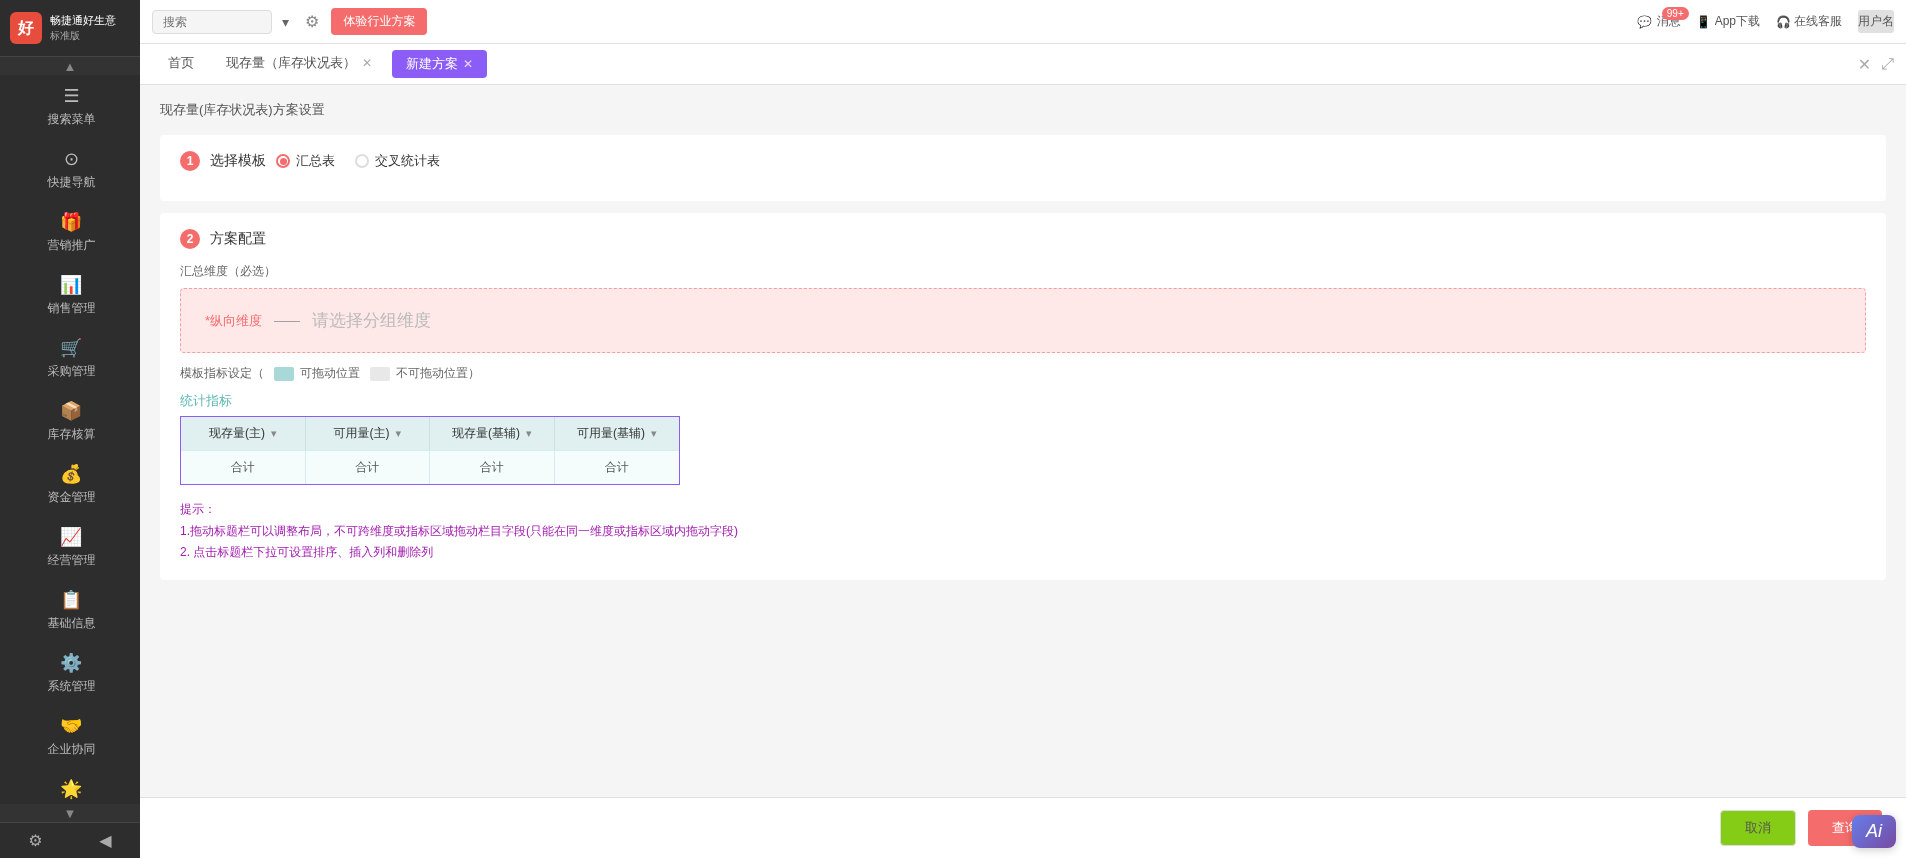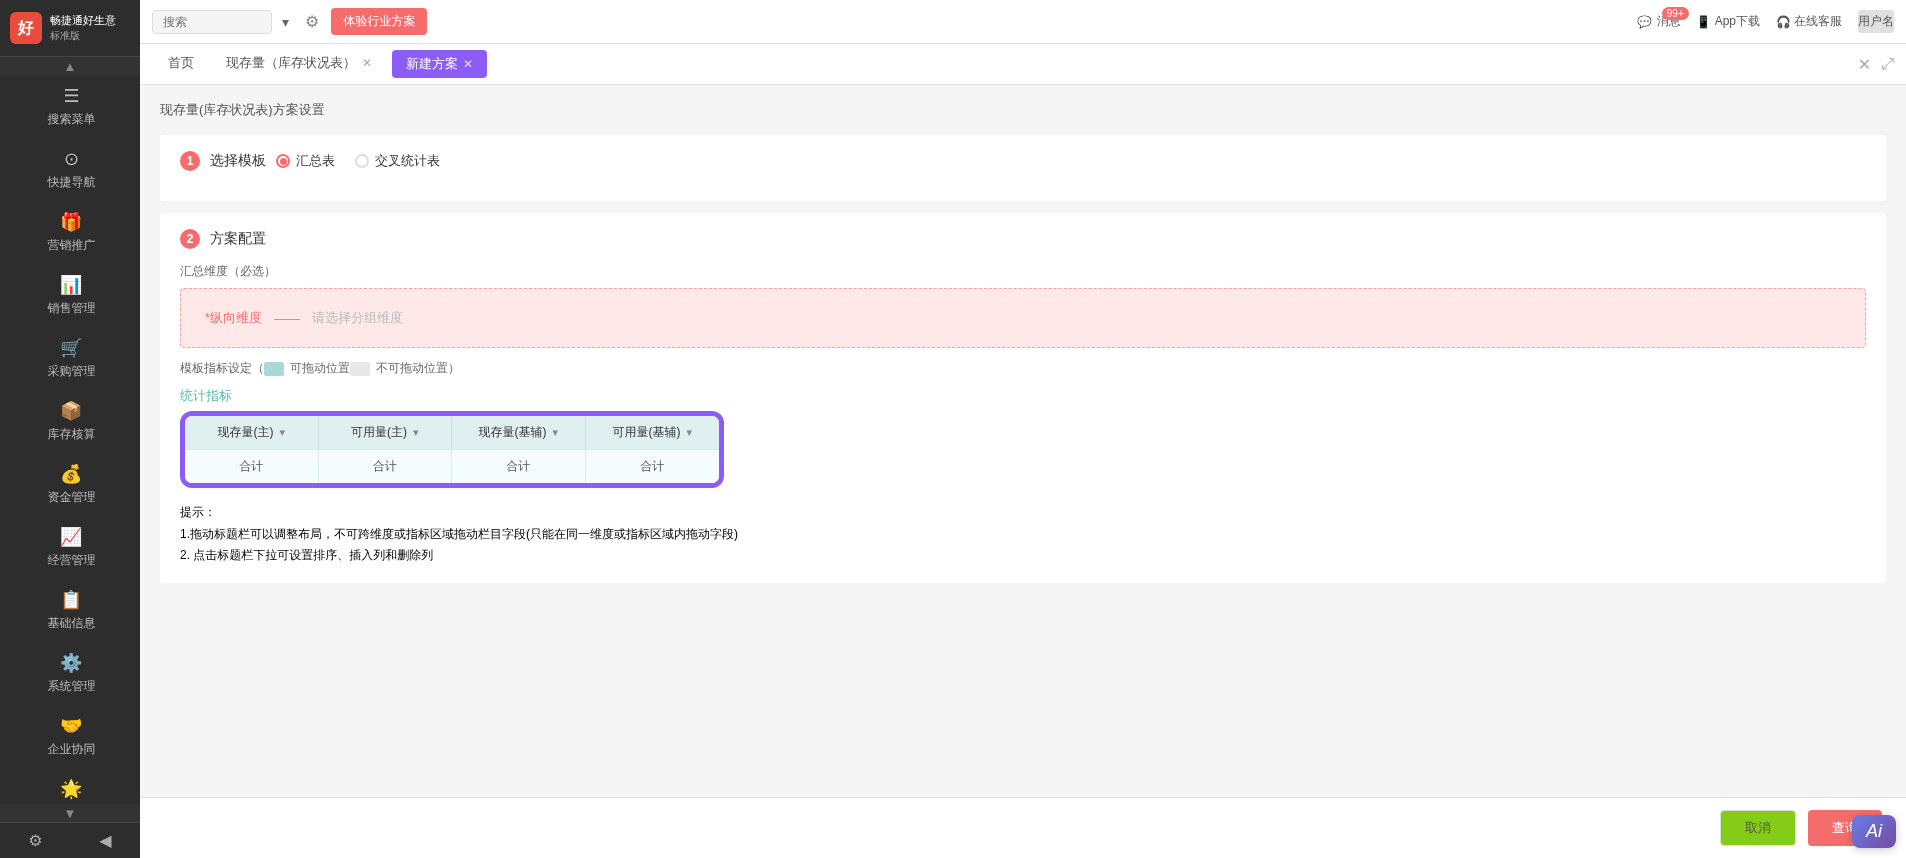--- a/index.html
+++ b/index.html
@@ -199,42 +199,42 @@
       border: 1px dashed #f5a0a0;
       border-radius: 4px;
       padding: 20px 24px;
       margin-bottom: 12px;
       display: flex;
       align-items: center;
       gap: 12px;
     }
     .dim-required { color: #f56c6c; font-size: 13px; }
     .dim-dash { color: #999; }
-    .dim-placeholder { color: #bbb; font-size: 13px; }
+    .dim-placeholder { color: #bbb; font-size: 17px; }
 
     
     .indicator-settings { margin-top: 12px; }
-    .indicator-header { font-size: 12px; color: #666; margin-bottom: 6px; display: flex; align-items: center; }
+    .indicator-header { font-size: 12px; color: #666; margin-bottom: 6px; display: flex; align-items: center; gap: 10px; }
     .draggable-legend {
       display: flex; align-items: center; gap: 6px; font-size: 12px; color: #666;
     }
     .legend-box {
       width: 20px; height: 14px; border-radius: 2px;
     }
     .legend-draggable { background: #a8d8d8; }
     .legend-fixed { background: #e8e8e8; }
 
     
     .stats-section { margin-top: 10px; }
     .stats-label { color: #5cb8b2; font-size: 13px; margin-bottom: 6px; font-weight: 500; }
     .stats-table {
-      border: 5px solid #8b5cf6;
-      border-radius: 12px;
+      border: 1px solid #8b5cf6;
+      border-radius: 0;
       overflow: hidden;
-      width: 544px;
+      width: 500px;
     }
     .stats-header-row {
       display: grid;
       grid-template-columns: repeat(4, 1fr);
       background: #e0f0f0;
     }
     .stats-header-cell {
       padding: 8px 12px;
       font-size: 12px;
       color: #333;
@@ -252,21 +252,21 @@
       font-size: 12px;
       color: #555;
       text-align: center;
       border-right: 1px solid #d8ecec;
       border-top: 1px solid #d8ecec;
     }
     .stats-data-cell:last-child { border-right: none; }
     .chevron { color: #888; font-size: 11px; cursor: pointer; }
 
     
-    .tips-section { margin-top: 14px; color: #000000; font-size: 12px; line-height: 1.8; }
+    .tips-section { margin-top: 14px; color: #a21caf; font-size: 12px; line-height: 1.8; }
 
     
     .save-option { display: flex; align-items: center; gap: 8px; margin-top: 16px; font-size: 13px; color: #555; }
     .save-checkbox {
       width: 14px; height: 14px;
       border: 1px solid #ccc;
       border-radius: 2px;
       cursor: pointer;
     }
 

